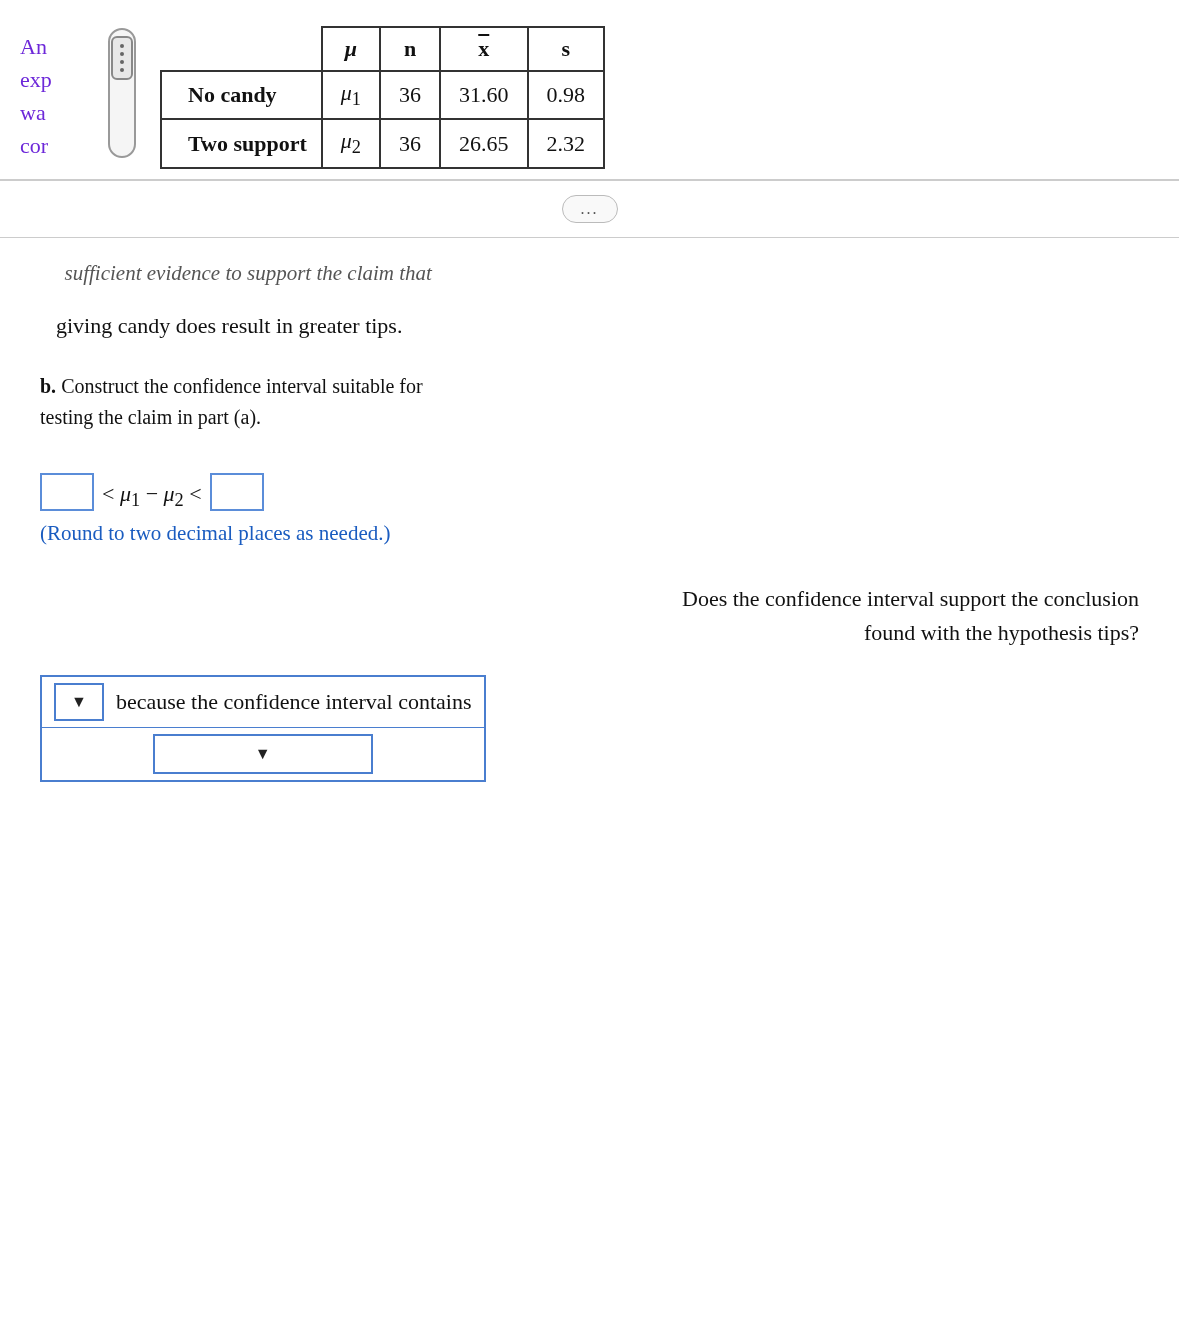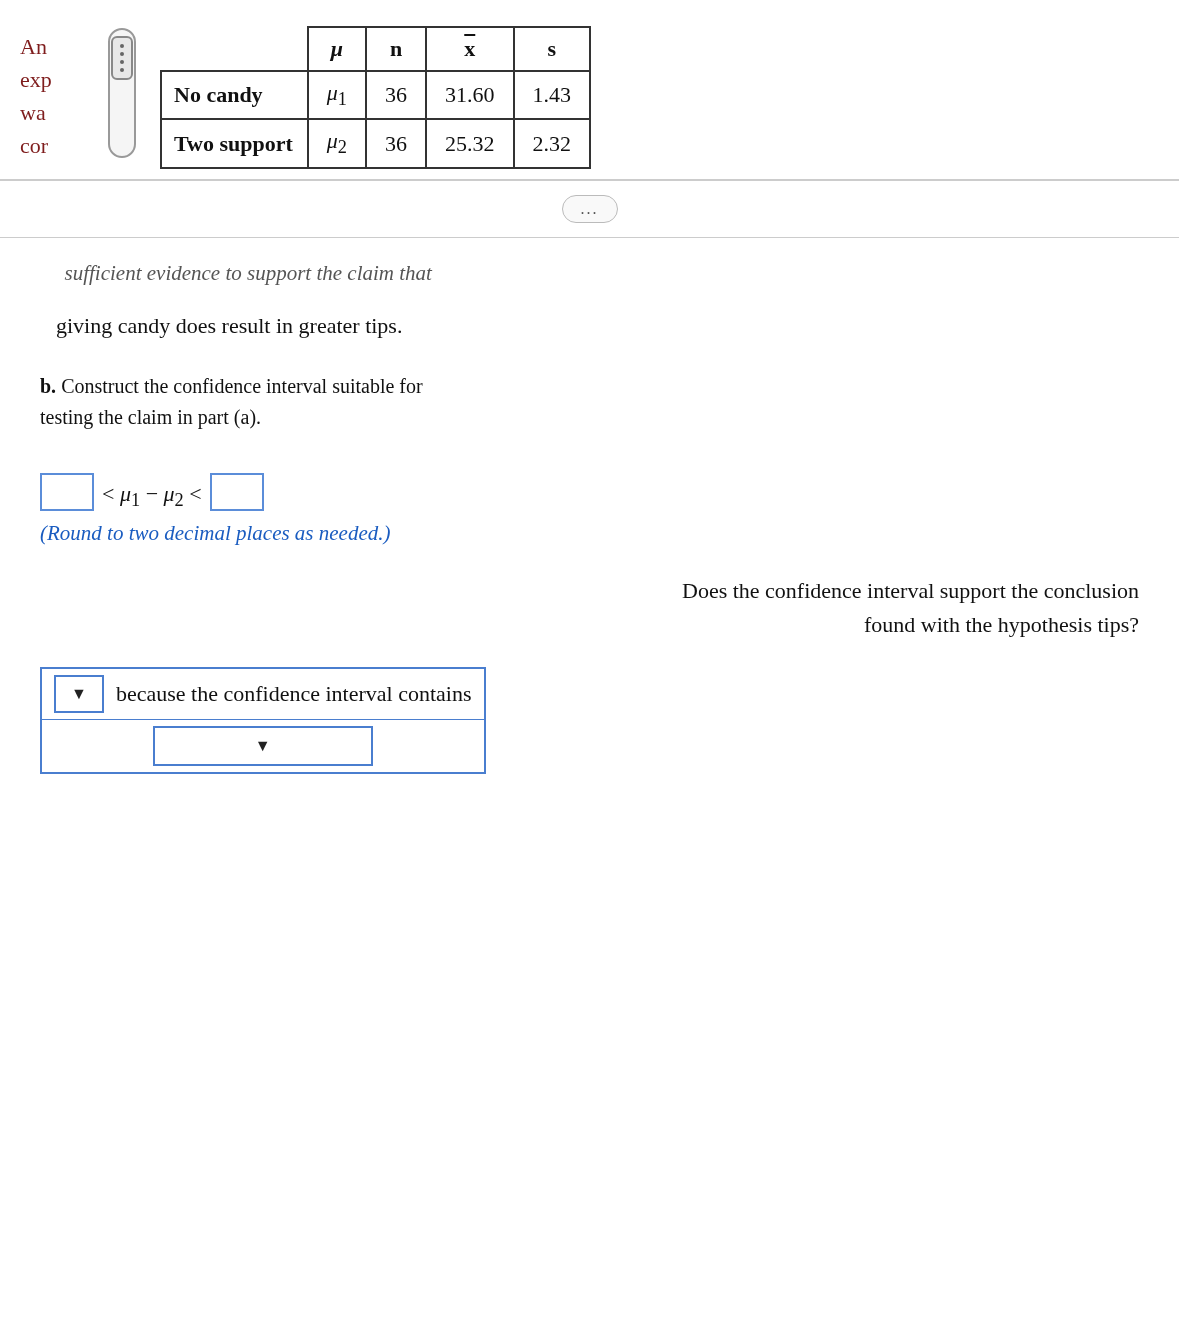--- a/index.html
+++ b/index.html
@@ -22,21 +22,21 @@
       border-bottom: 2px solid #ccc;
       padding-bottom: 10px;
     }
 
     .left-text {
       font-size: 22px;
       line-height: 1.5;
       margin-right: 18px;
       min-width: 70px;
       padding-top: 6px;
-      color: #7f1d1d;
+      color: #6d28d9;
     }
 
     .slider-container {
       display: flex;
       flex-direction: column;
       align-items: center;
       margin-right: 24px;
       margin-top: 4px;
     }
 
@@ -86,21 +86,21 @@
     }
 
     .data-table th {
       font-weight: bold;
       background: #fff;
     }
 
     .data-table td:first-child {
       font-weight: bold;
       text-align: left;
-      padding-left: 12px;
+      padding-left: 26px;
       padding-right: 14px;
     }
 
     .data-table .header-row th:first-child {
       border: none;
       background: transparent;
     }
 
     .divider-row {
       display: flex;
@@ -160,22 +160,21 @@
       width: 54px;
       height: 38px;
       border: 2px solid #5b8dd9;
       display: inline-block;
       vertical-align: middle;
     }
 
     .round-note {
       color: #1a5cc0;
       font-size: 21px;
-      margin-bottom: 28px;
-      font-style: italic;
+      margin-bottom: 36px;
     }
 
     .confidence-question {
       font-size: 22px;
       line-height: 1.55;
       margin-bottom: 24px;
       text-align: right;
     }
 
     .answer-row-1 {
@@ -251,27 +250,27 @@
         <th><span style="text-decoration:overline;">x</span></th>
         <th>s</th>
       </tr>
     </thead>
     <tbody>
       <tr>
         <td>No candy</td>
         <td><span style="font-style:italic;">μ</span><sub>1</sub></td>
         <td>36</td>
         <td>31.60</td>
-        <td>1.43</td>
+        <td>0.98</td>
       </tr>
       <tr>
         <td>Two support</td>
         <td><span style="font-style:italic;">μ</span><sub>2</sub></td>
         <td>36</td>
-        <td>25.32</td>
+        <td>26.65</td>
         <td>2.32</td>
       </tr>
     </tbody>
   </table>
 </div>
 
 <div class="divider-row">
   <div class="ellipsis-btn">...</div>
 </div>
 

